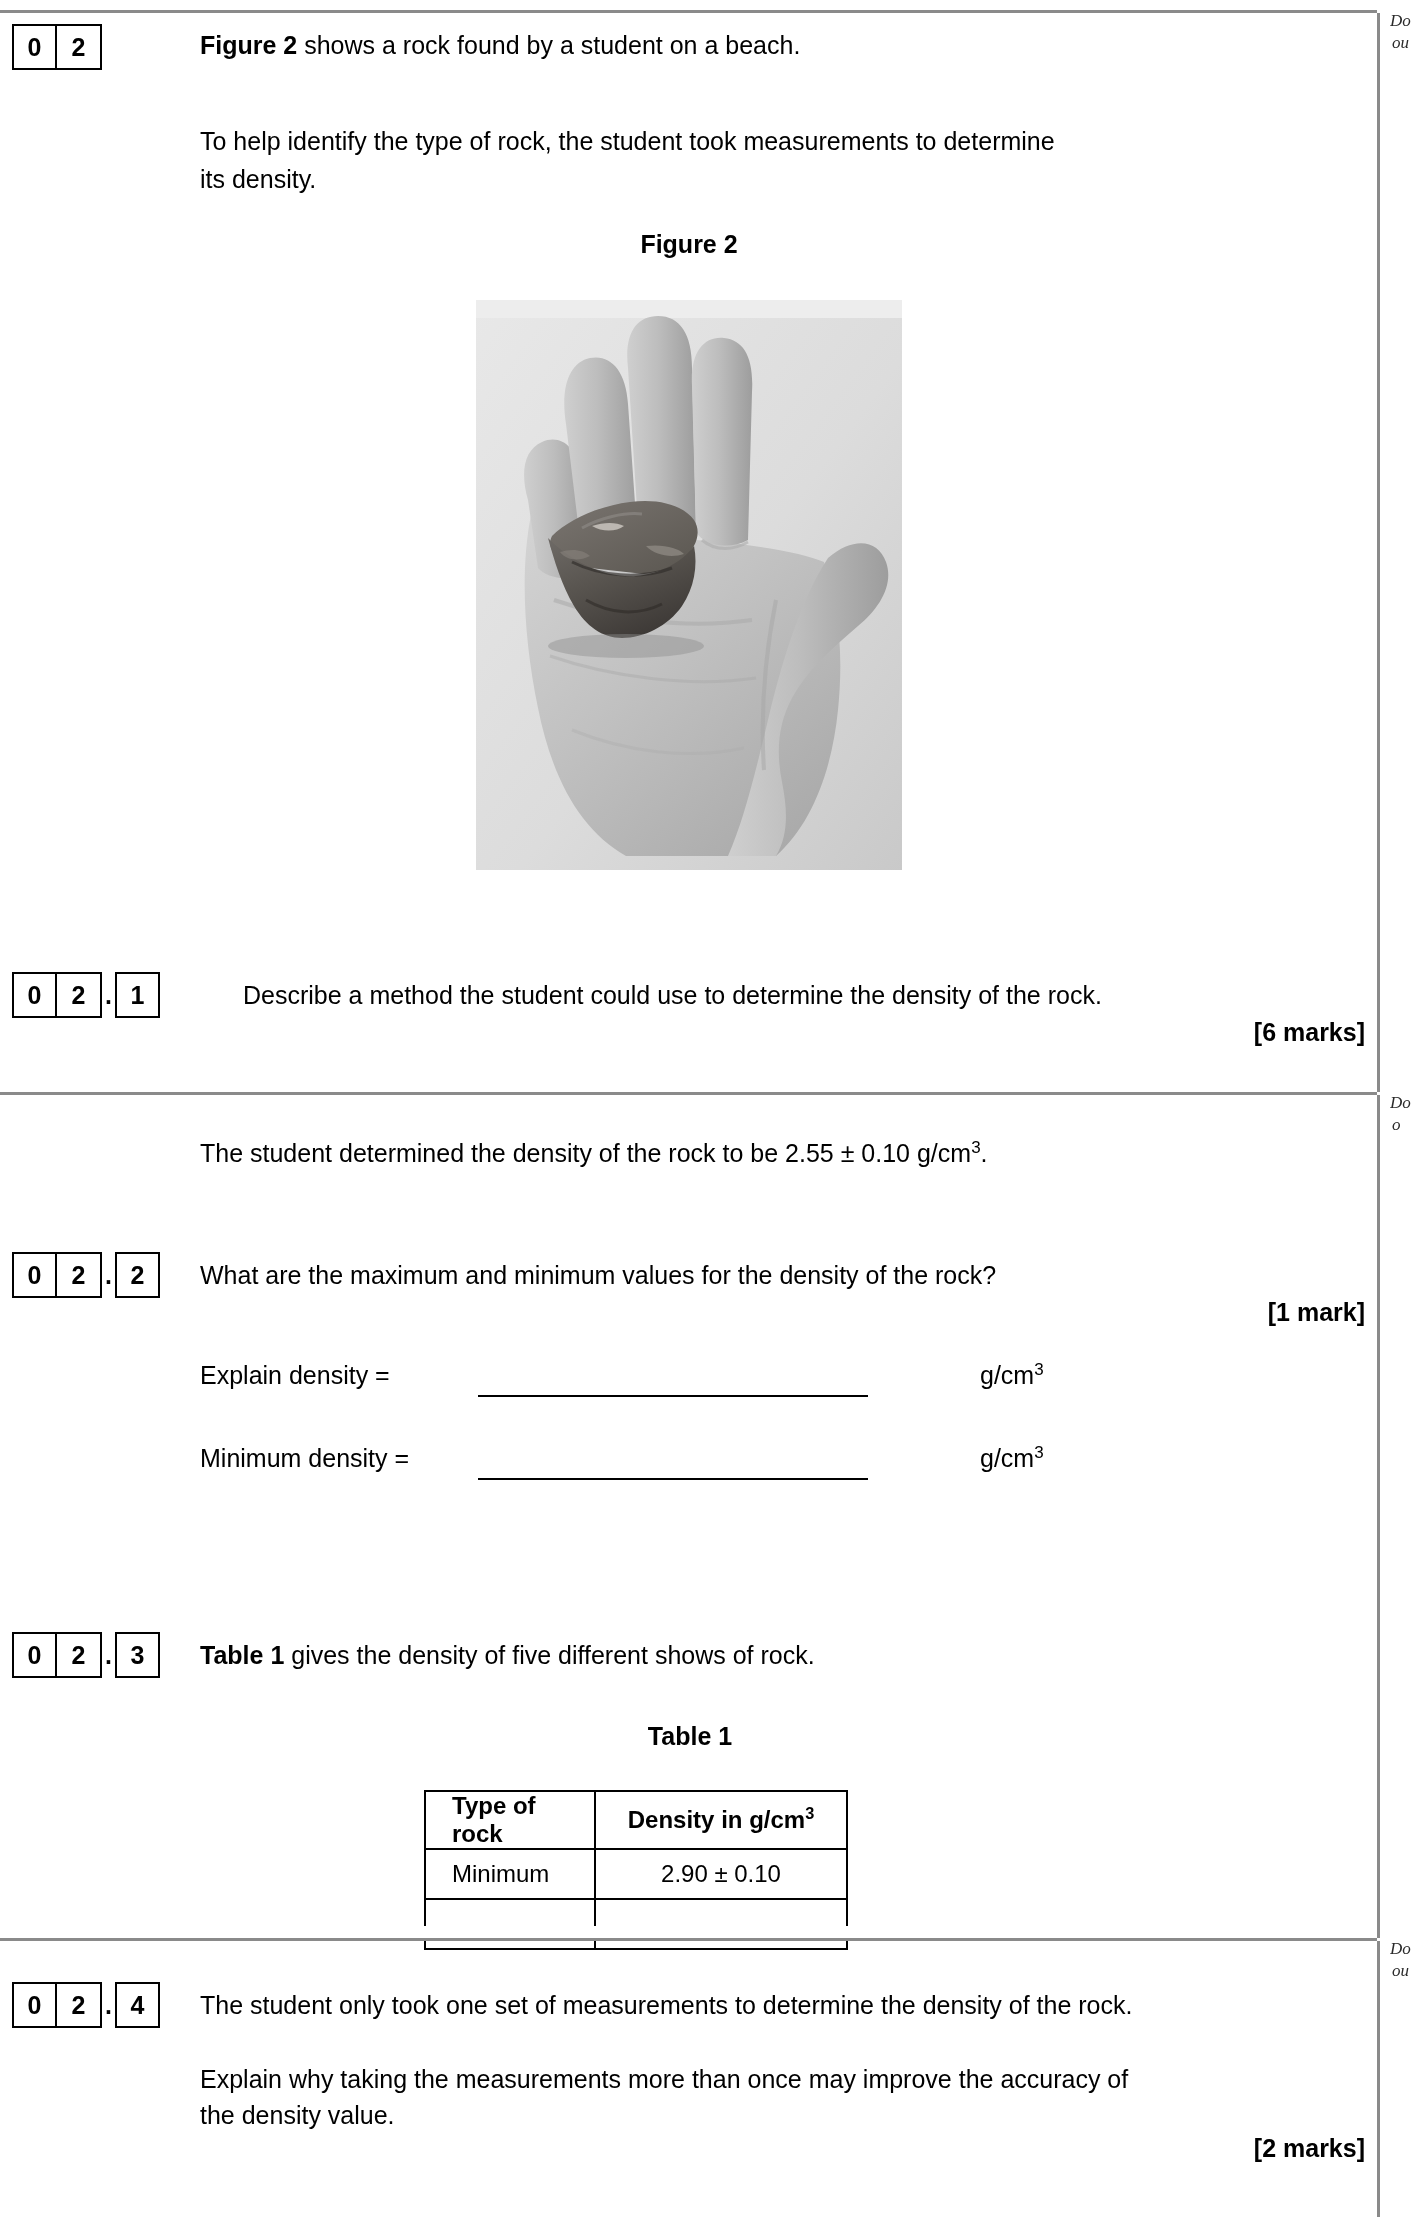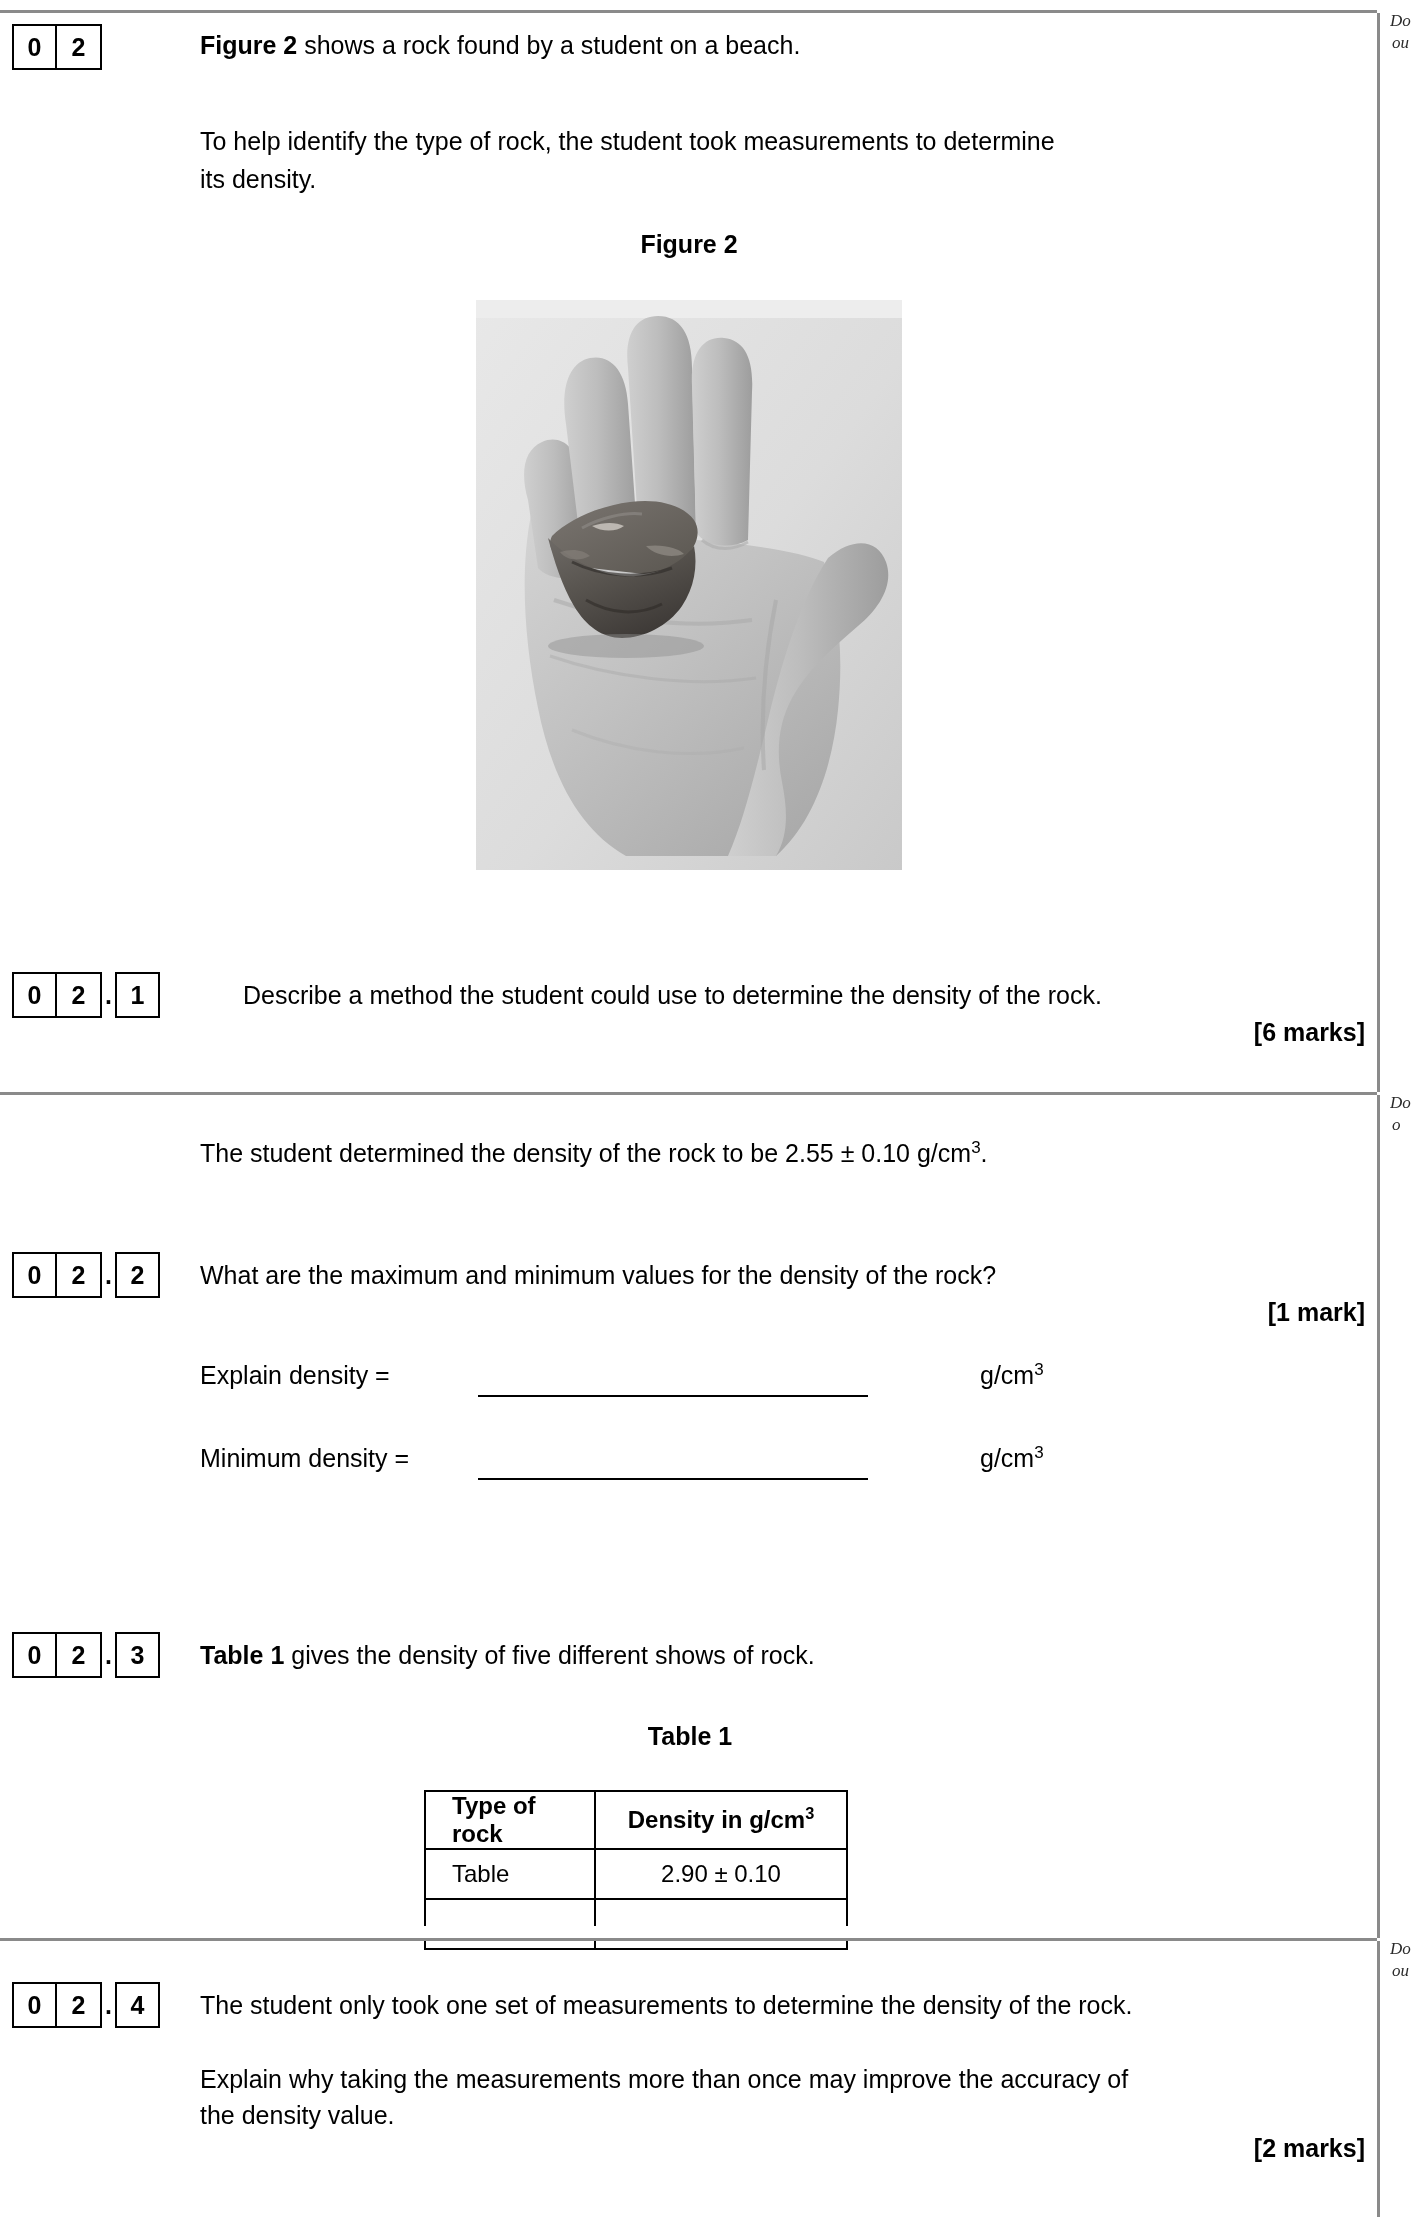--- a/index.html
+++ b/index.html
@@ -318,21 +318,21 @@
   <thead>
     <tr>
       <th class="col1">Type of rock</th>
       <th class="col2 c2">
         <span>Density in g/cm</span><sup>3</sup>
       </th>
     </tr>
   </thead>
   <tbody>
     <tr>
-      <td class="col1">Table</td>
+      <td class="col1">Minimum</td>
       <td class="col2 c2">2.90 ± 0.10</td>
     </tr>
     <tr>
       <td class="col1"></td>
       <td class="col2 c2"></td>
     </tr>
   </tbody>
 </table>
 
 <div style="position:absolute; left:0; top:1926px; width:1377px; height:12px; background:#ffffff;"></div>

